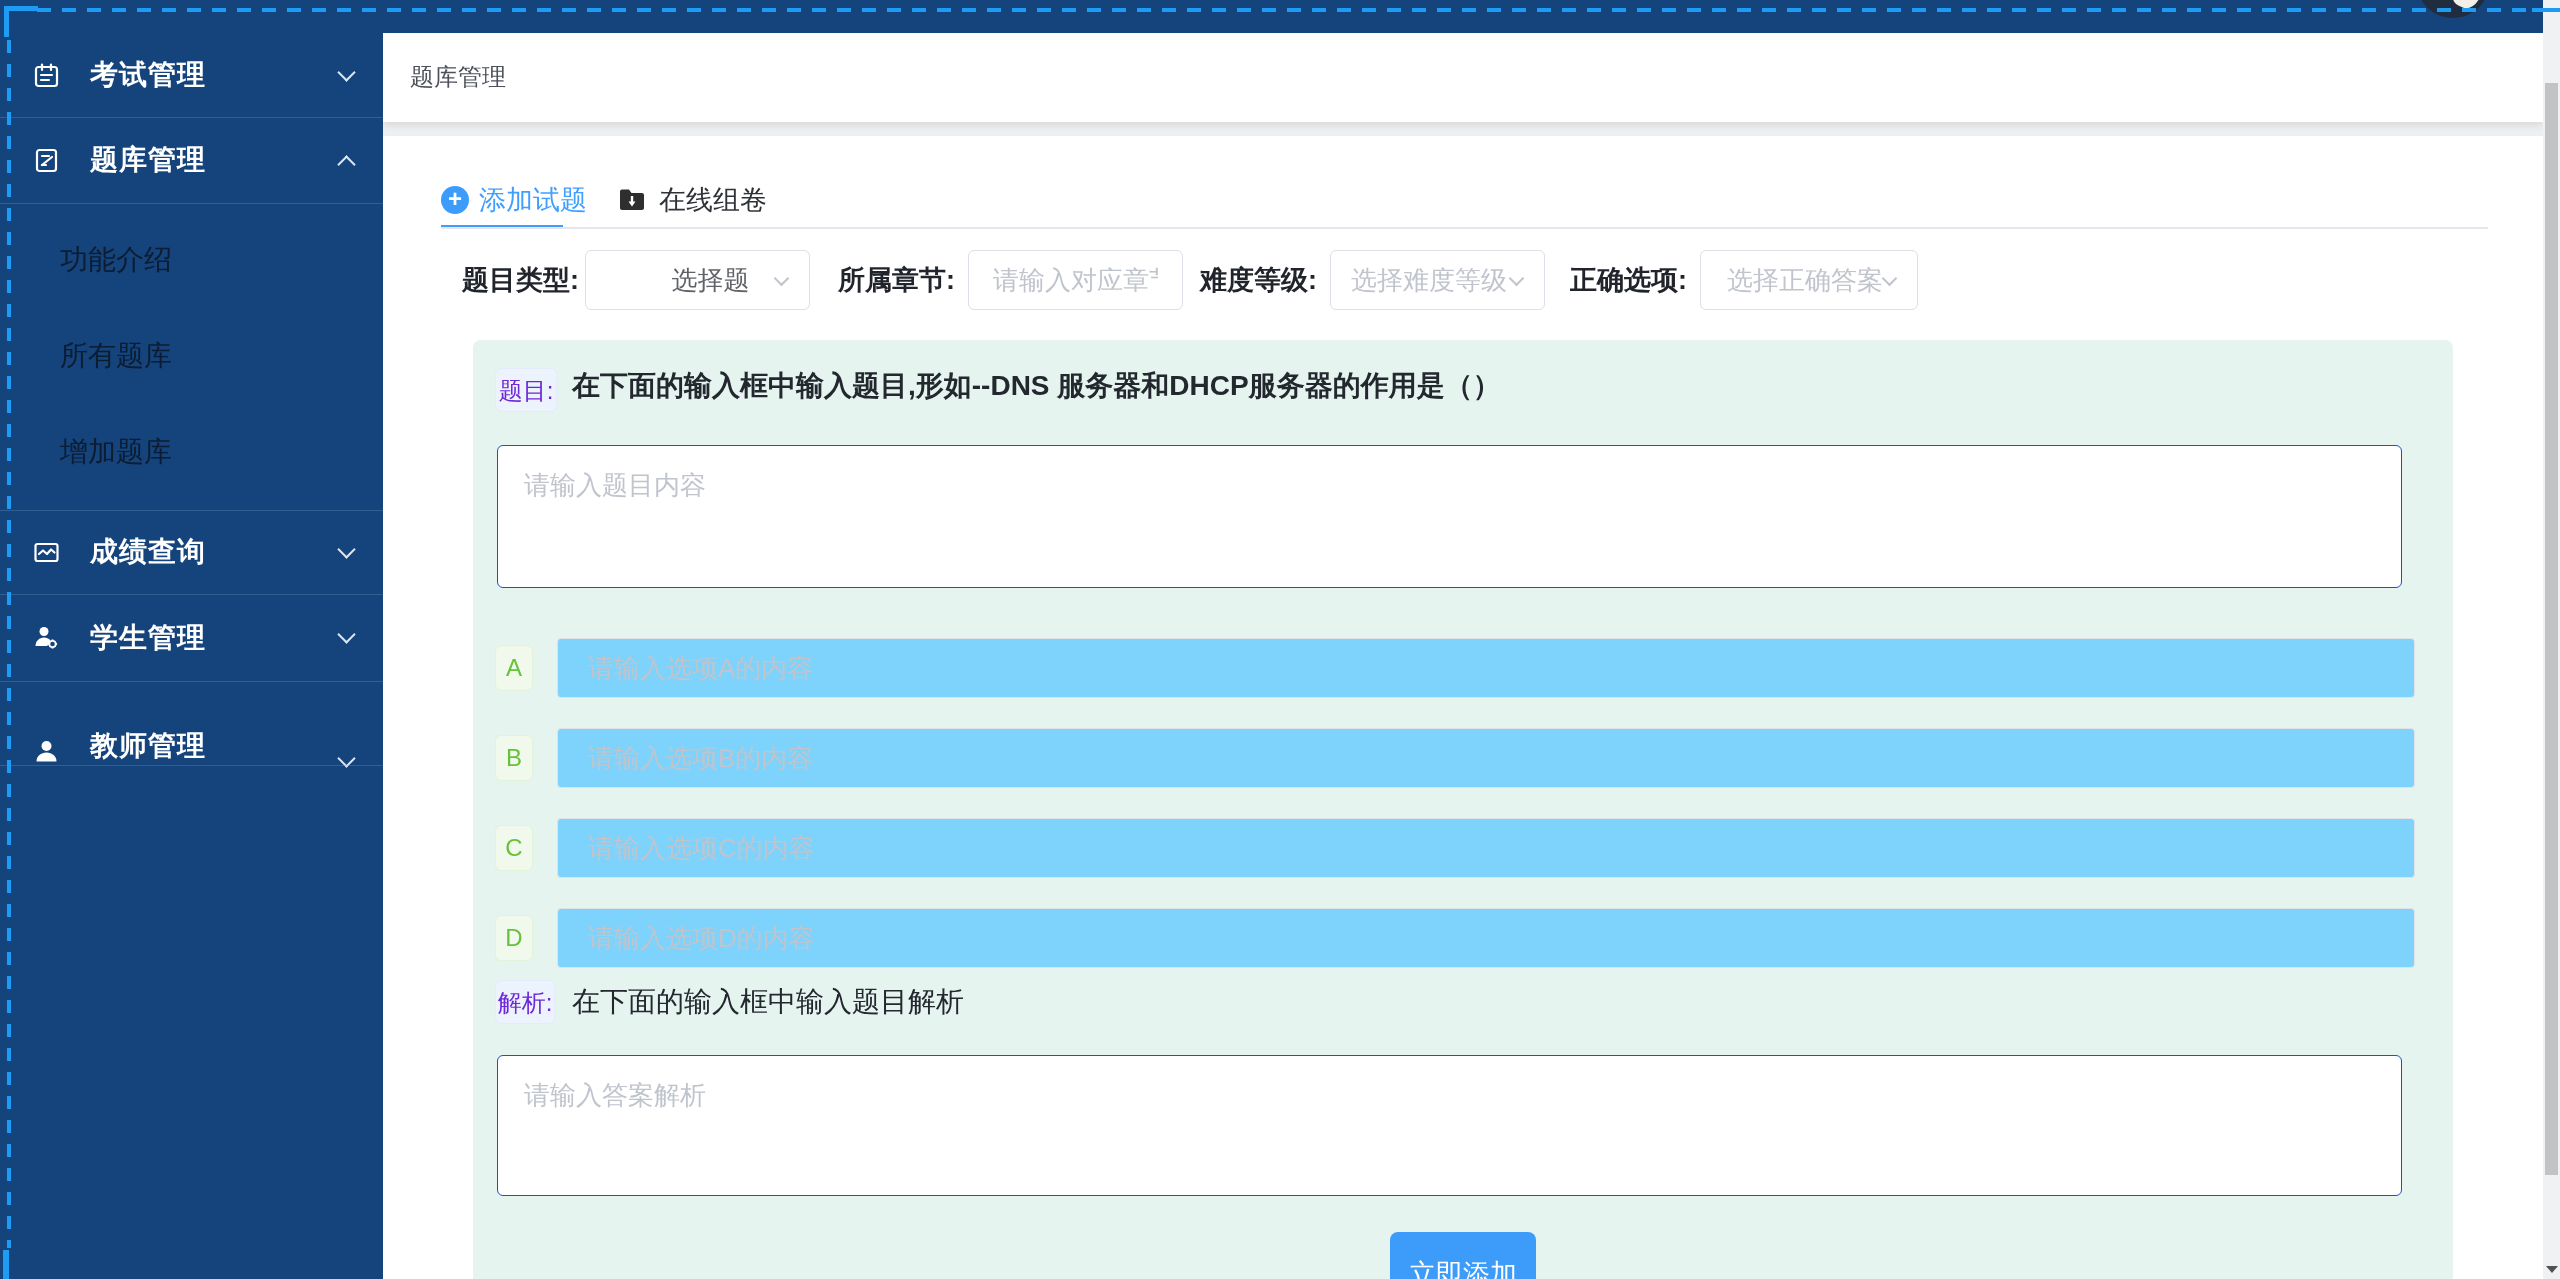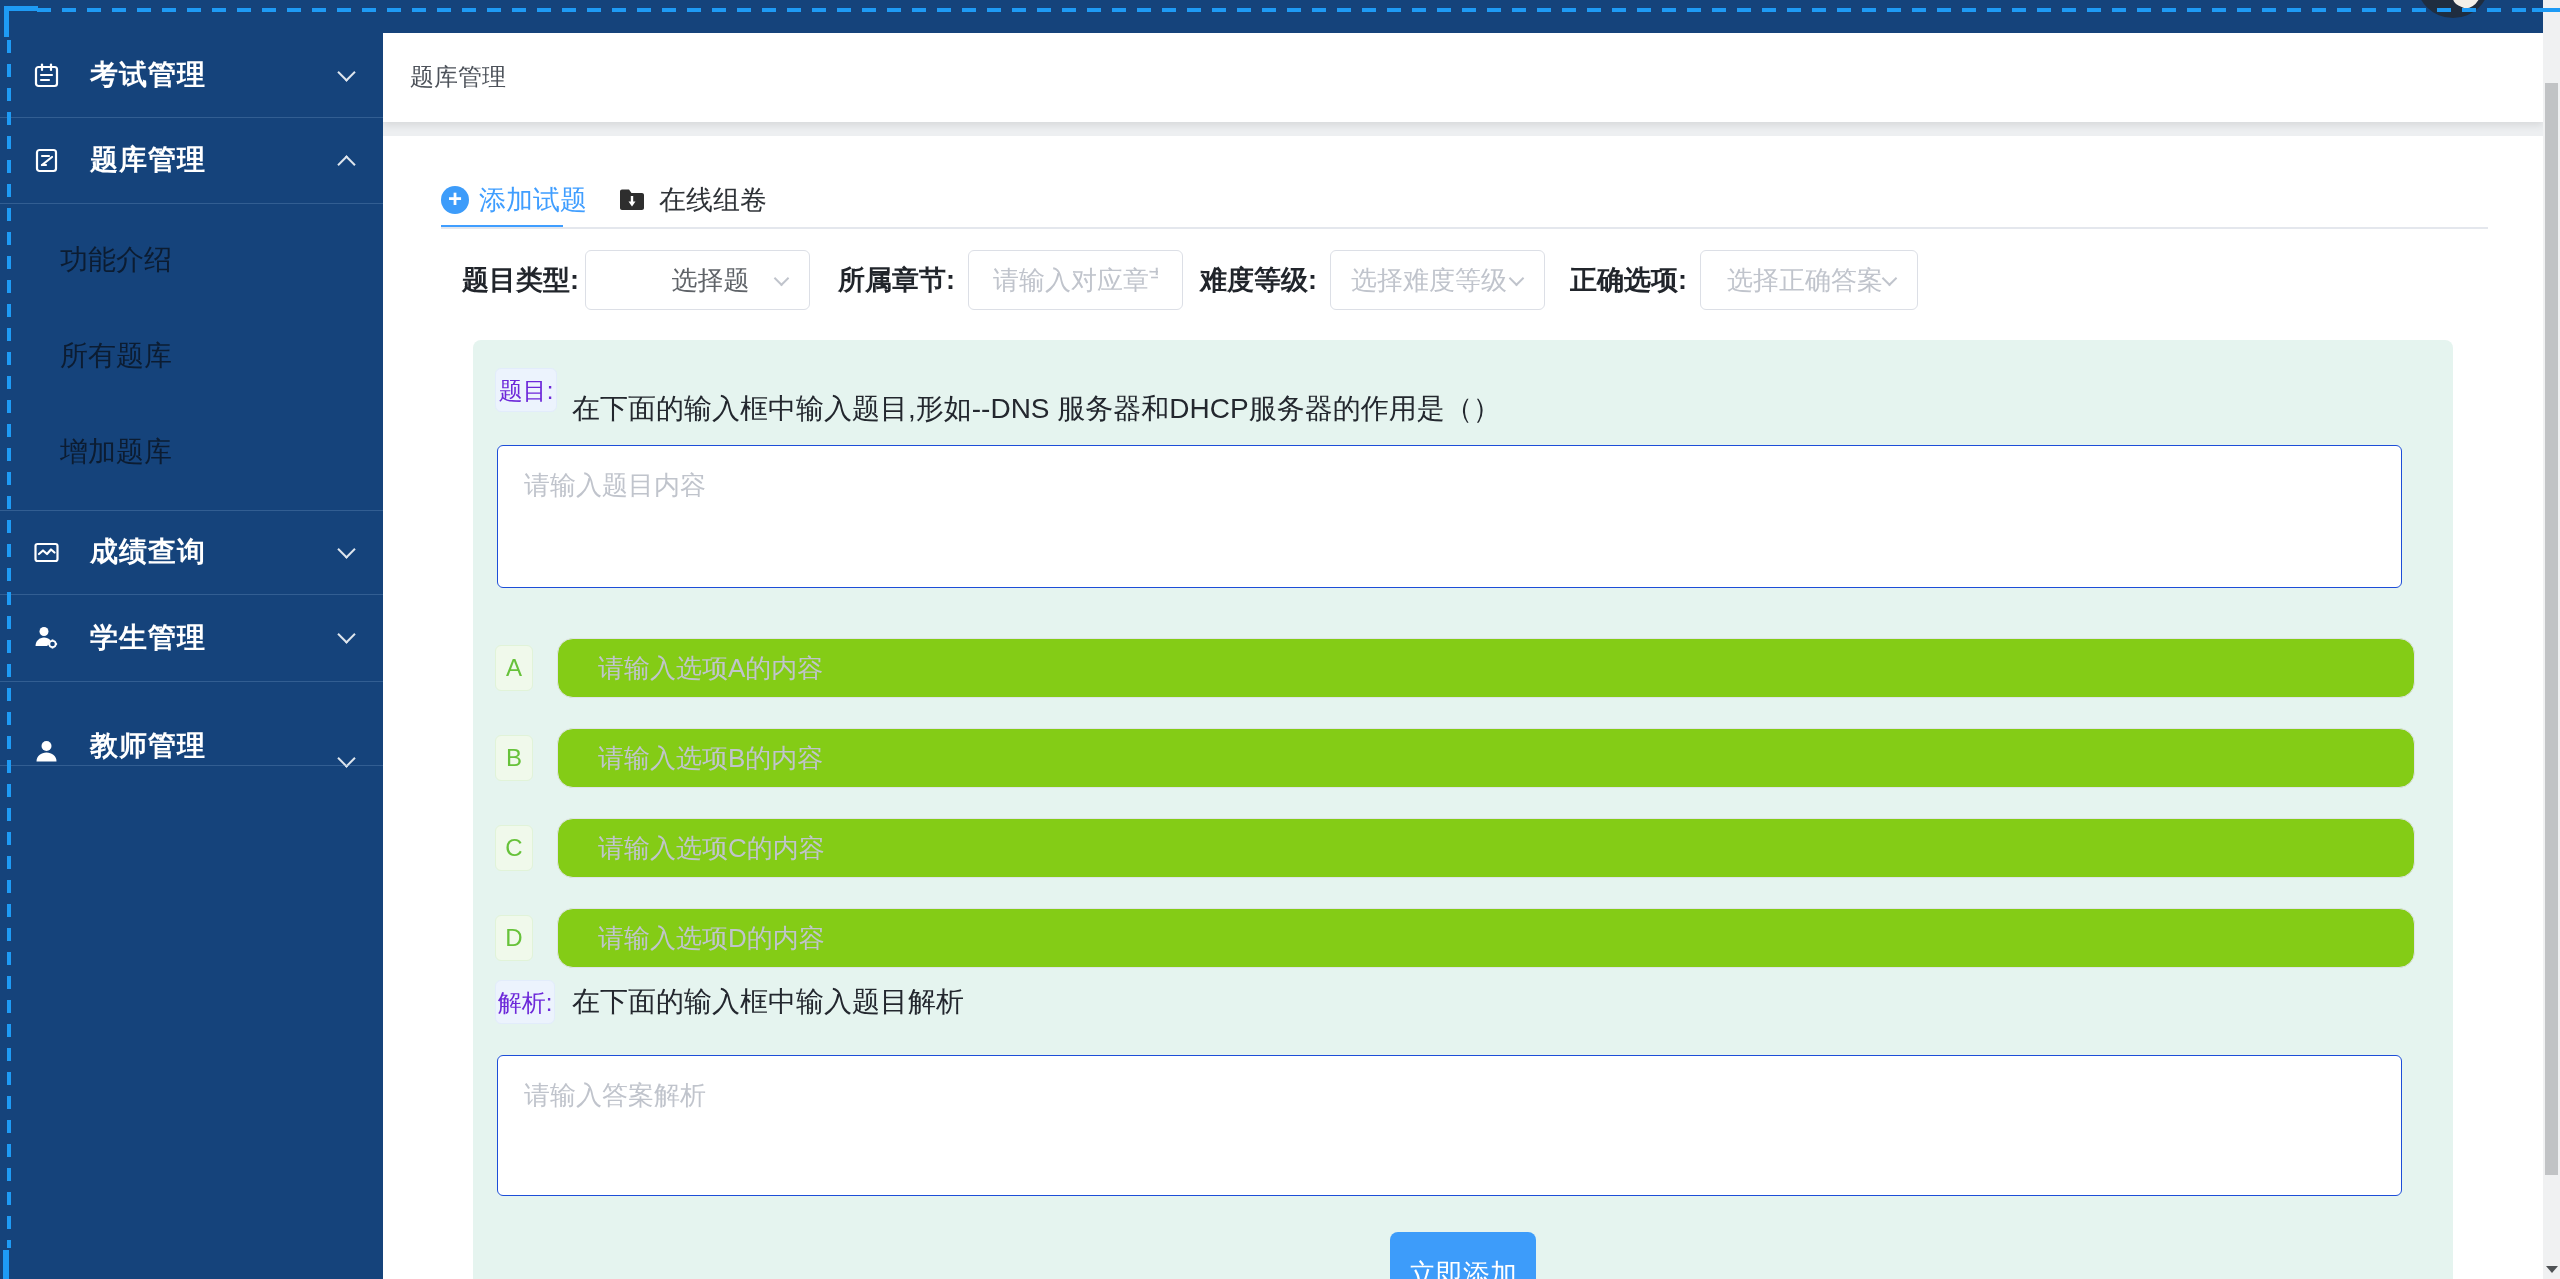--- a/index.html
+++ b/index.html
@@ -70,31 +70,31 @@
   input::placeholder, textarea::placeholder { color:#c0c4cc; opacity:1; }
 
   
   .panel { position:absolute; left:90px; top:340px; width:1980px; height:939px;
            background:#e5f4ef; border-radius:8px 8px 0 0; }
   .tag-chip { position:absolute; height:44px; line-height:44px; background:#ecf3fd; color:#6d28d9;
               font-size:24px; text-align:center; border-radius:6px; border:1px solid #e2ecfb; }
   .chip-q { left:112px; top:368px; width:62px; }
   .chip-a { left:112px; top:980px; width:60px; }
   .hint-text { position:absolute; left:189px; height:44px; line-height:44px; color:#23272e; font-size:28px; }
-  .hint-q { top:387px; } .hint-a { top:980px; }
+  .hint-q { top:364px;font-weight:bold; } .hint-a { top:980px; }
   .bigta { position:absolute; left:114px; width:1905px; background:#fff; border:1px solid #1d4ed8;
            border-radius:6px; font-size:26px; color:#33373d; padding:22px 26px; resize:none; outline:none;
            font-family:"Liberation Sans","DejaVu Sans",sans-serif; }
   .ta1 { top:445px;  height:143px; }
   .ta2 { top:1055px; height:141px; }
   .opt-chip { position:absolute; left:112px; width:38px; height:46px; line-height:44px; text-align:center;
               background:#f0f9eb; border:1px solid #e1f3d8; border-radius:6px; color:#67c23a; font-size:24px; }
-  .opt-input { position:absolute; left:174px; width:1858px; height:60px; background:#84cc16;
-               border:1px solid #dfe3e8; border-radius:16px; font-size:26px; color:#33373d;
-               padding:0 40px; outline:none; }
+  .opt-input { position:absolute; left:174px; width:1858px; height:60px; background:#7dd3fc;
+               border:1px solid #dfe3e8; border-radius:4px; font-size:26px; color:#33373d;
+               padding:0 30px; outline:none; }
   .ra { top:638px; } .rb { top:728px; } .rc { top:818px; } .rd { top:908px; }
   .opt-chip.ra,.opt-chip.rb,.opt-chip.rc,.opt-chip.rd { margin-top:7px; }
   .submit-btn { position:absolute; left:1007px; top:1232px; width:146px; height:70px; background:#3d9cfa;
                 border:none; border-radius:8px; color:#ffffff; font-size:27px; cursor:pointer;
                 font-family:"Liberation Sans","DejaVu Sans",sans-serif; padding-top:14px; }
 
   
   .sb-track { position:absolute; left:2543px; top:0; width:17px; height:1279px; background:#f0f1f2; z-index:8; }
   .sb-thumb { position:absolute; left:2px; top:83px; width:13px; height:1092px; background:#c1c3c5; }
   .sb-down { position:absolute; left:0; top:1260px; width:17px; height:19px; display:flex;

